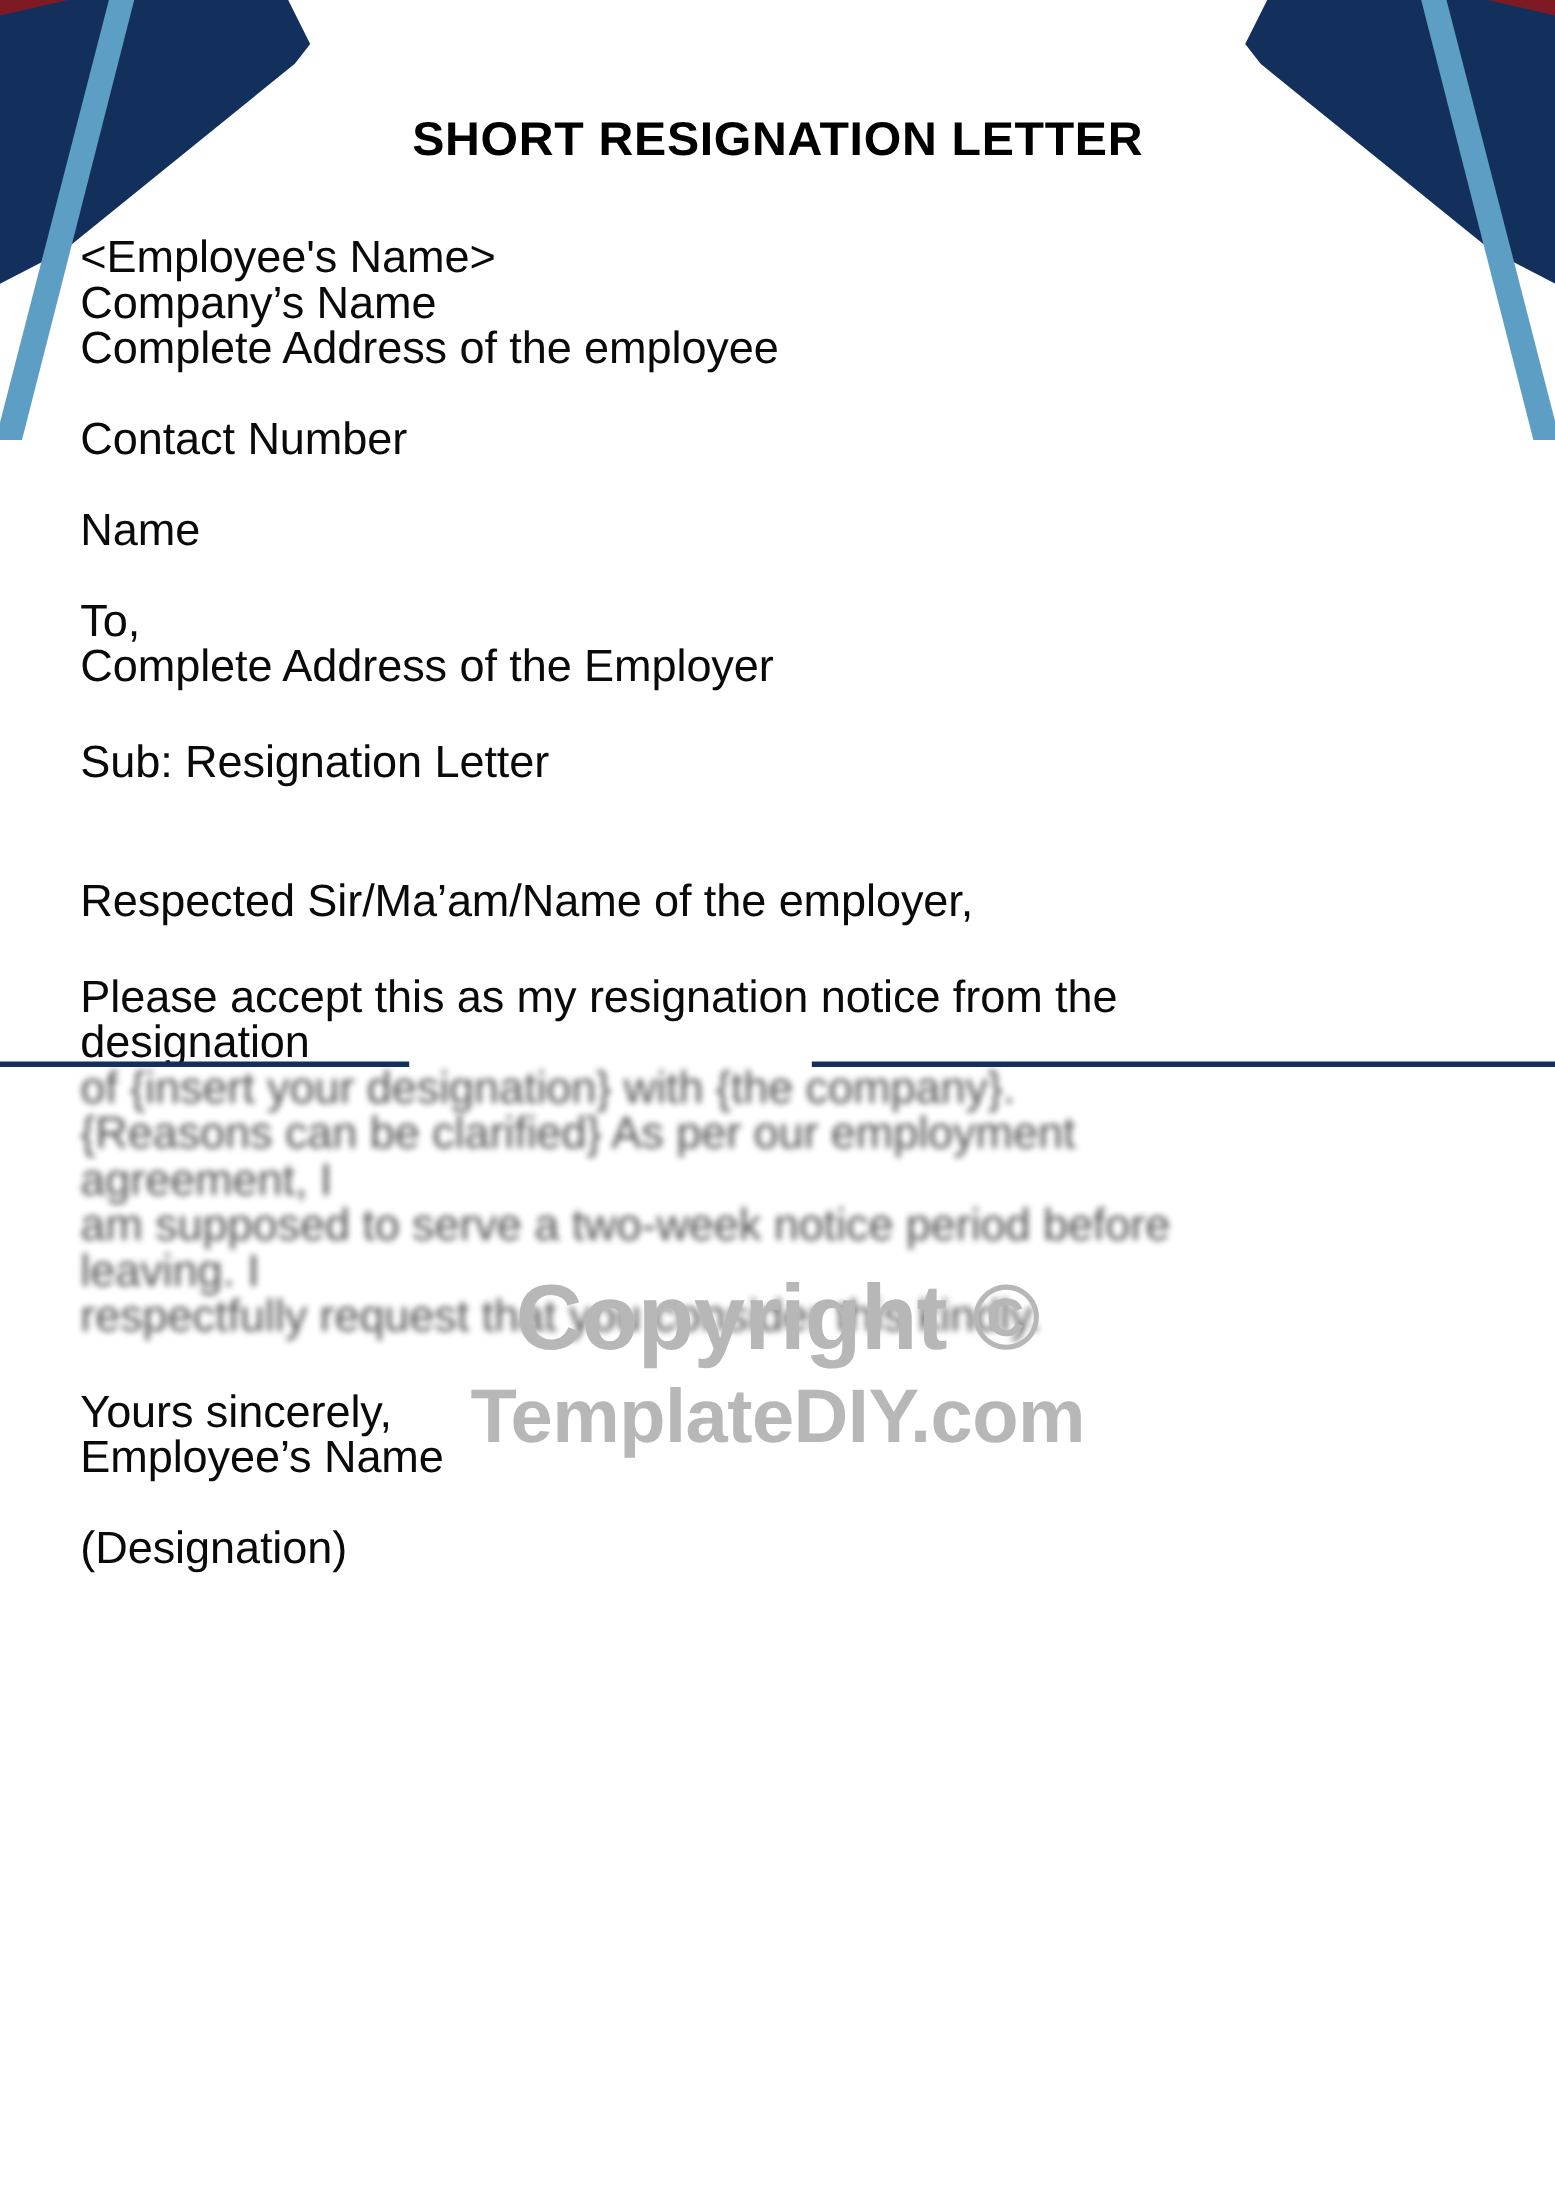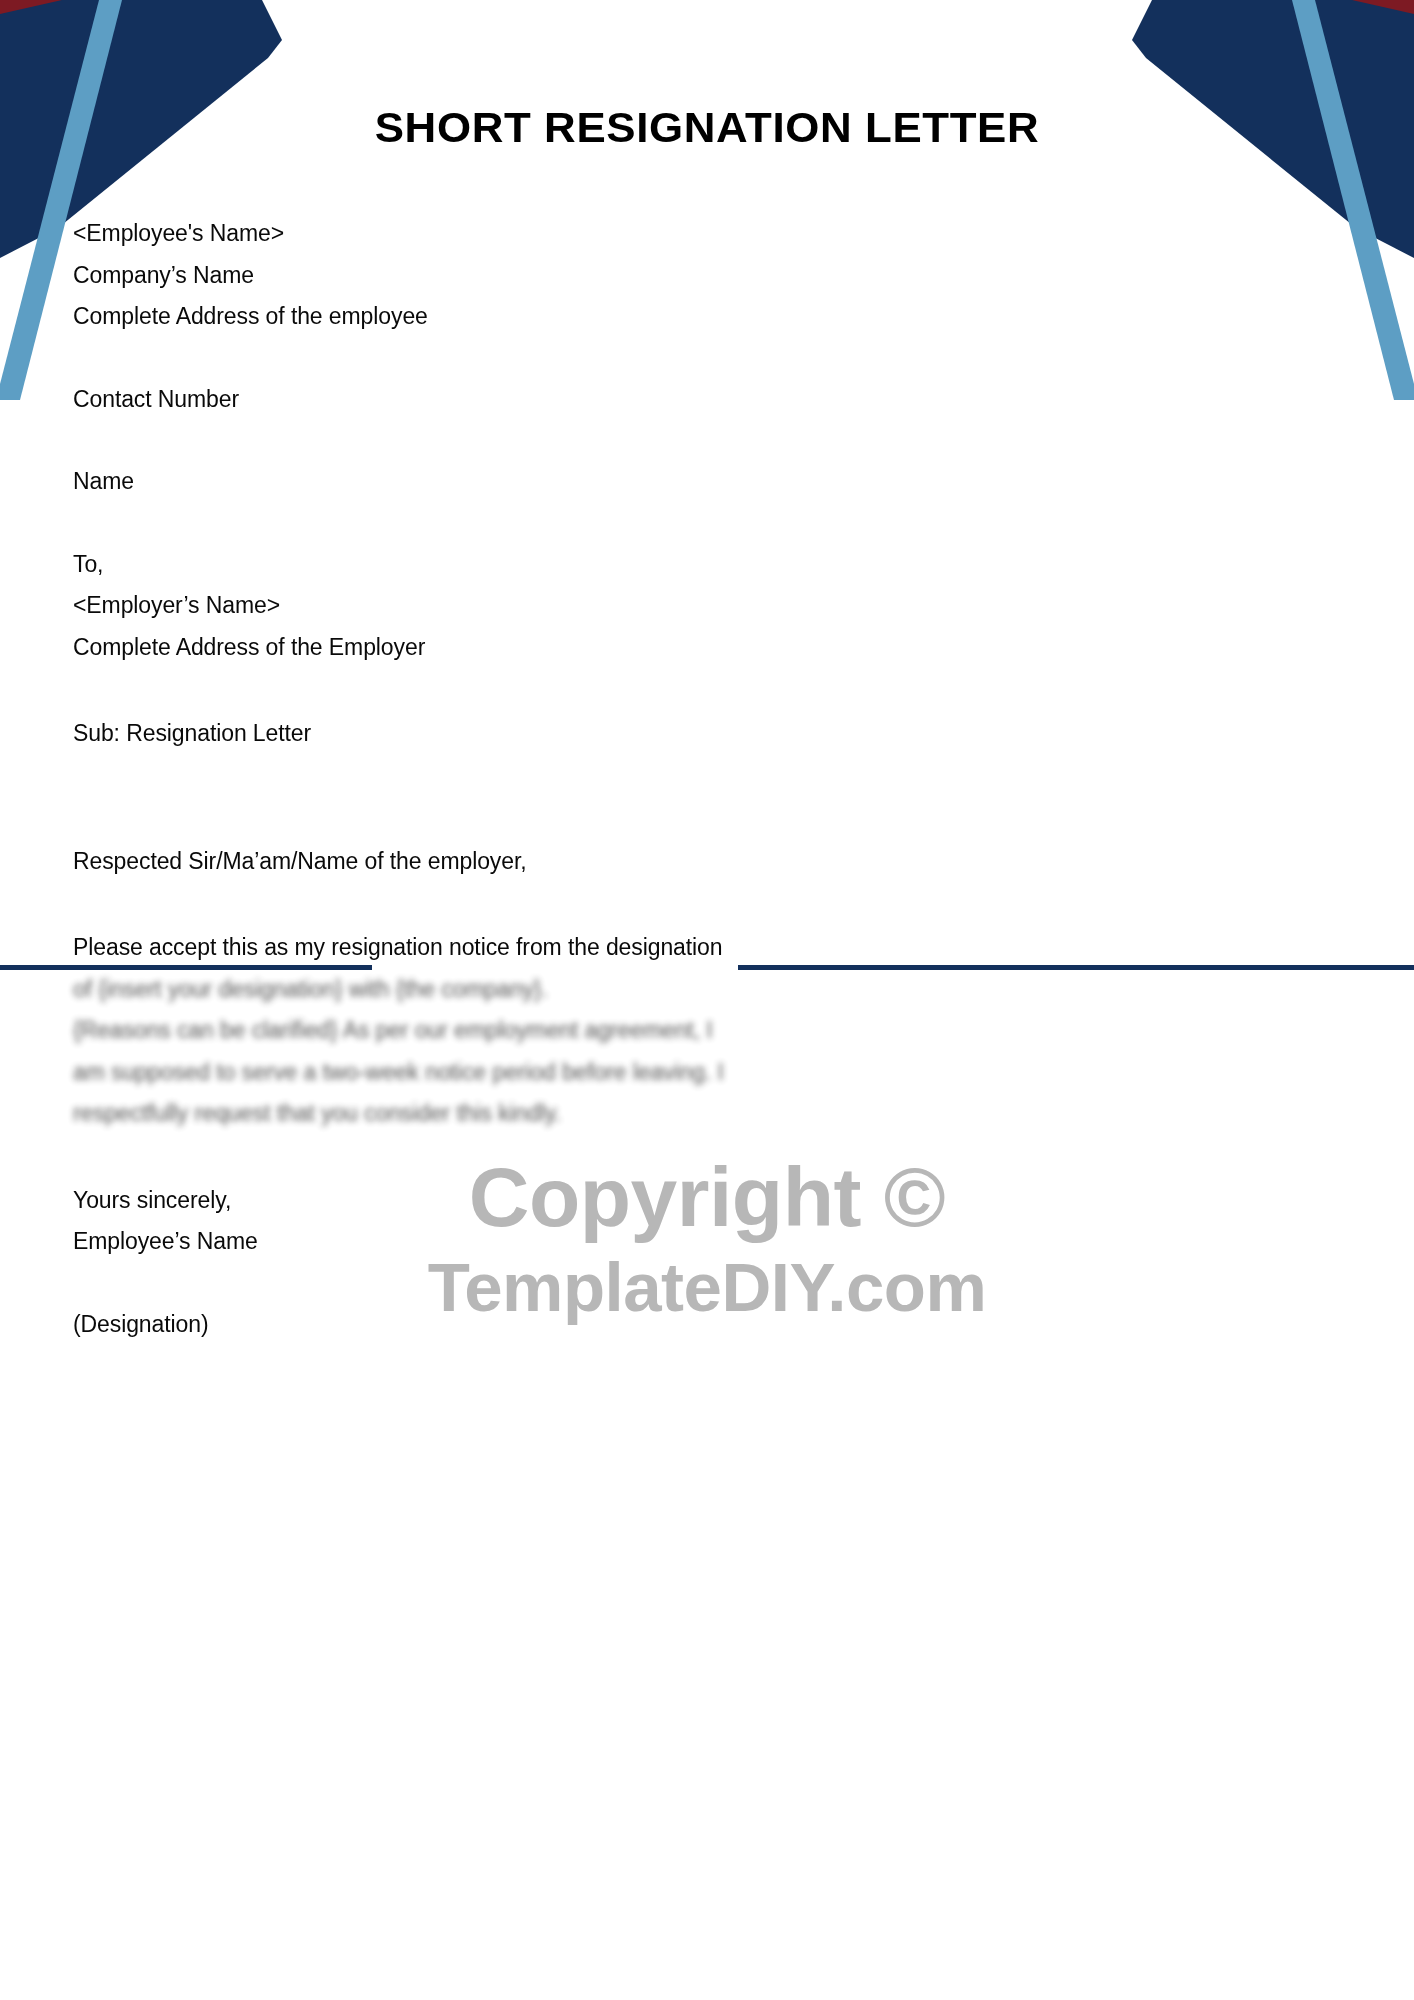--- a/index.html
+++ b/index.html
@@ -48,21 +48,21 @@
     line-height: 1.1;
     transform: scaleX(1.02);
   }
 
   
   .letter-body {
     position: absolute;
     left: 73px;
     top: 213px;
     width: 1010px;
-    font-size: 23px;
+    font-size: 41px;
     line-height: 41.5px;
     color: #0a0a0a;
     letter-spacing: -0.1px;
   }
   .blk { margin: 0 0 0 0; }
   .line { white-space: pre; }
   .spacer-1 { height: 41px; }
   .spacer-2 { height: 45px; }
   .spacer-big { height: 86px; }
 
@@ -148,21 +148,20 @@
     <div class="line">Contact Number</div>
 
     <div class="spacer-1"></div>
 
     <div class="line">Name</div>
 
     <div class="spacer-1"></div>
 
     <div class="blk">
       <div class="line">To,</div>
-      <div class="line">&lt;Employer’s Name&gt;</div>
       <div class="line">Complete Address of the Employer</div>
     </div>
 
     <div class="spacer-2"></div>
 
     <div class="line">Sub: Resignation Letter</div>
 
     <div class="spacer-big"></div>
 
     <div class="line">Respected Sir/Ma’am/Name of the employer,</div>

